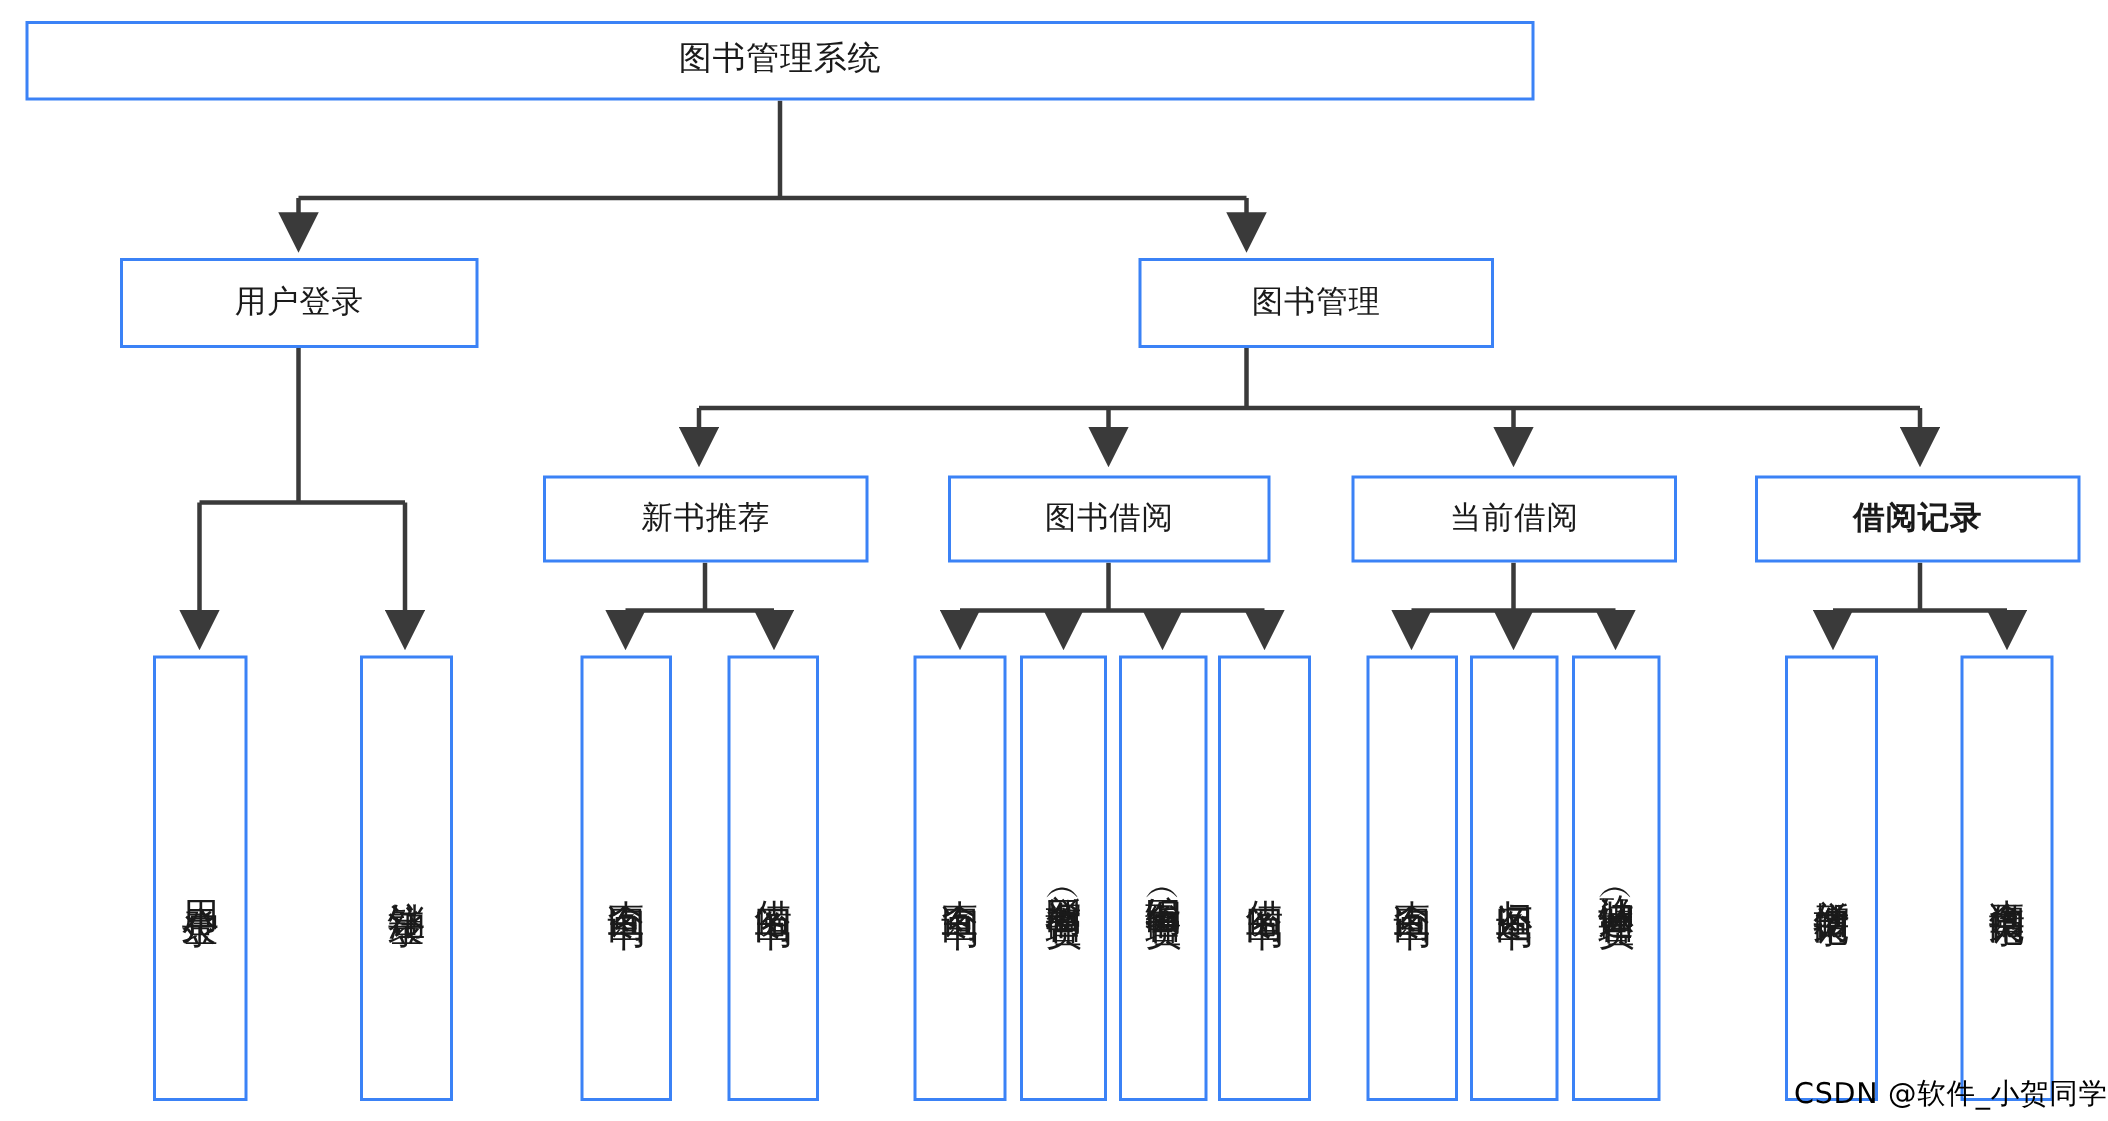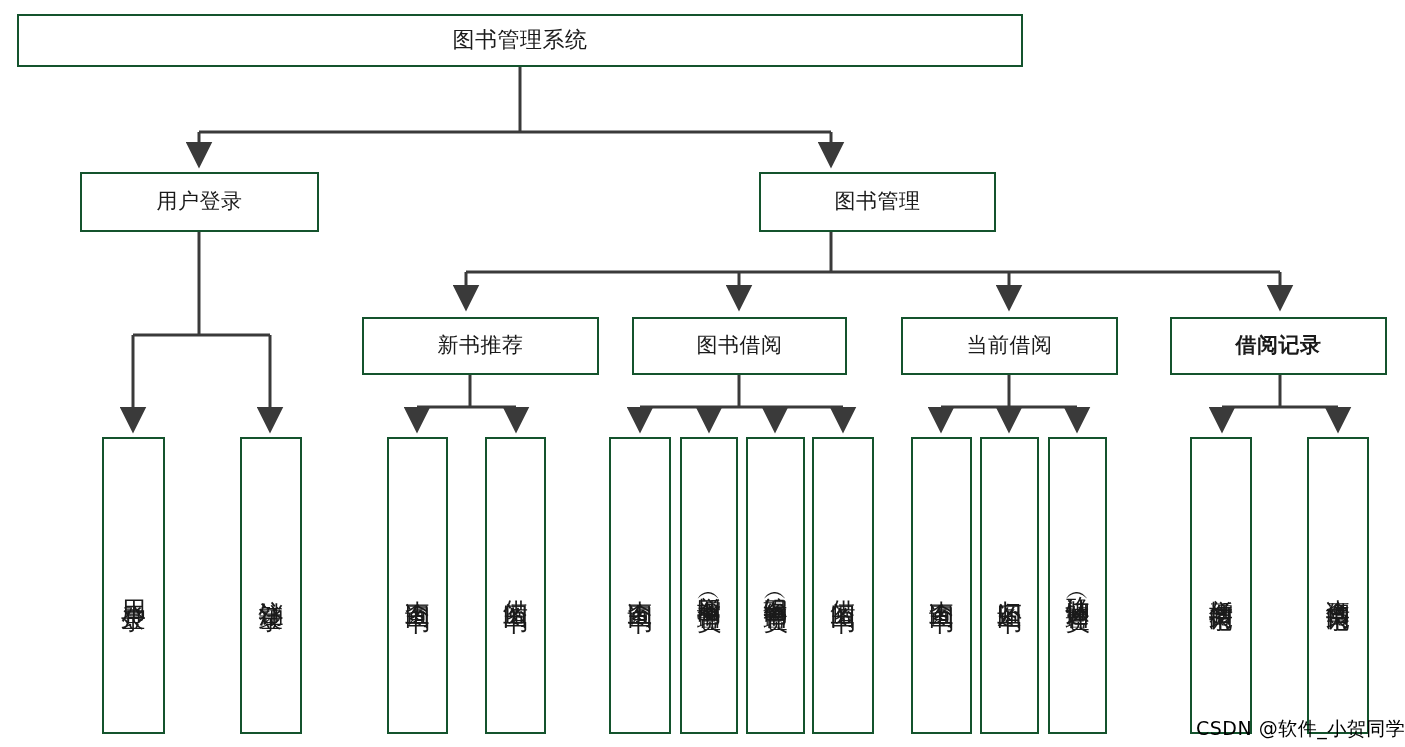--- a/index.html
+++ b/index.html
@@ -23,21 +23,21 @@
     left: 0;
     top: 0;
     width: 1405px;
     height: 747px;
     pointer-events: none;
   }
   .node {
     position: absolute;
     box-sizing: border-box;
     background: #ffffff;
-    border: 2px solid #14532d;
+    border: 2px solid #3b82f6;
     display: flex;
     align-items: center;
     justify-content: center;
     z-index: 2;
   }
   .node .label {
     color: #1a1a1a;
     line-height: 1.12;
     text-align: center;
     white-space: pre;
@@ -137,21 +137,21 @@
     <span class="label">图书管理系统</span>
   </div>
 
   <div class="node horiz" style="left:80px; top:172px; width:239px; height:60px;">
     <span class="label">用户登录</span>
   </div>
   <div class="node horiz" style="left:711px; top:172px; width:237px; height:60px;margin-left:48px;">
     <span class="label">图书管理</span>
   </div>
 
-  <div class="node horiz" style="left:362px; top:317px; width:237px; height:58px;">
+  <div class="node horiz" style="left:362px; top:317px; width:217px; height:58px;">
     <span class="label">新书推荐</span>
   </div>
   <div class="node horiz" style="left:632px; top:317px; width:215px; height:58px;">
     <span class="label">图书借阅</span>
   </div>
   <div class="node horiz" style="left:901px; top:317px; width:217px; height:58px;justify-content:center;">
     <span class="label">当前借阅</span>
   </div>
   <div class="node horiz" style="left:1170px; top:317px; width:217px; height:58px;font-weight:bold;">
     <span class="label">借阅记录</span>

